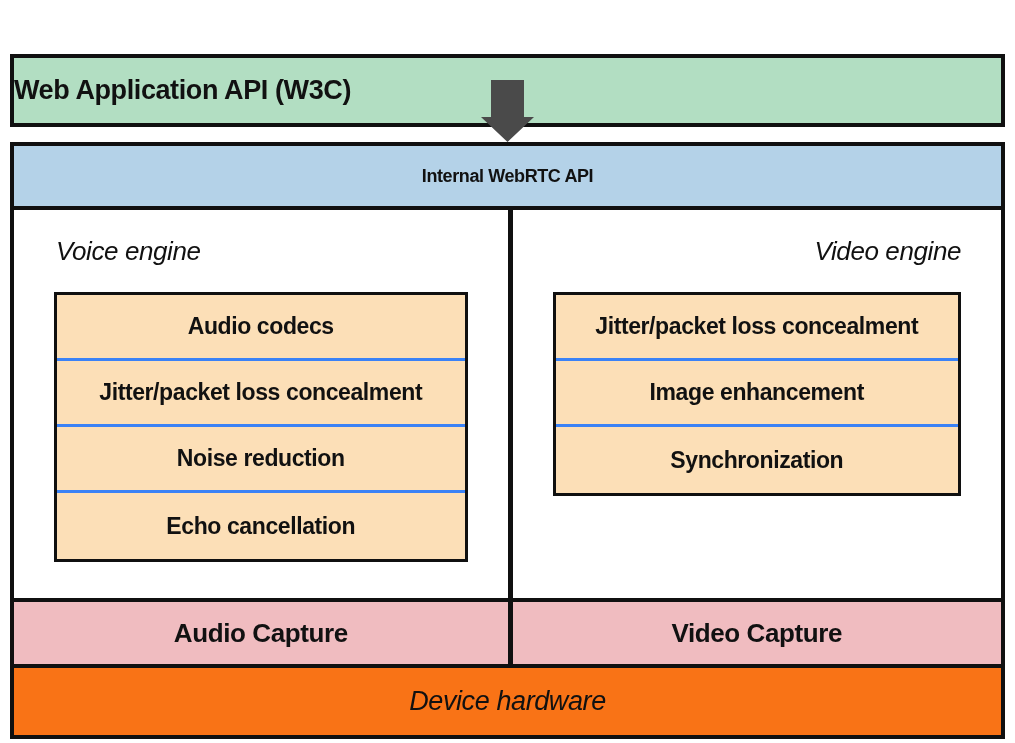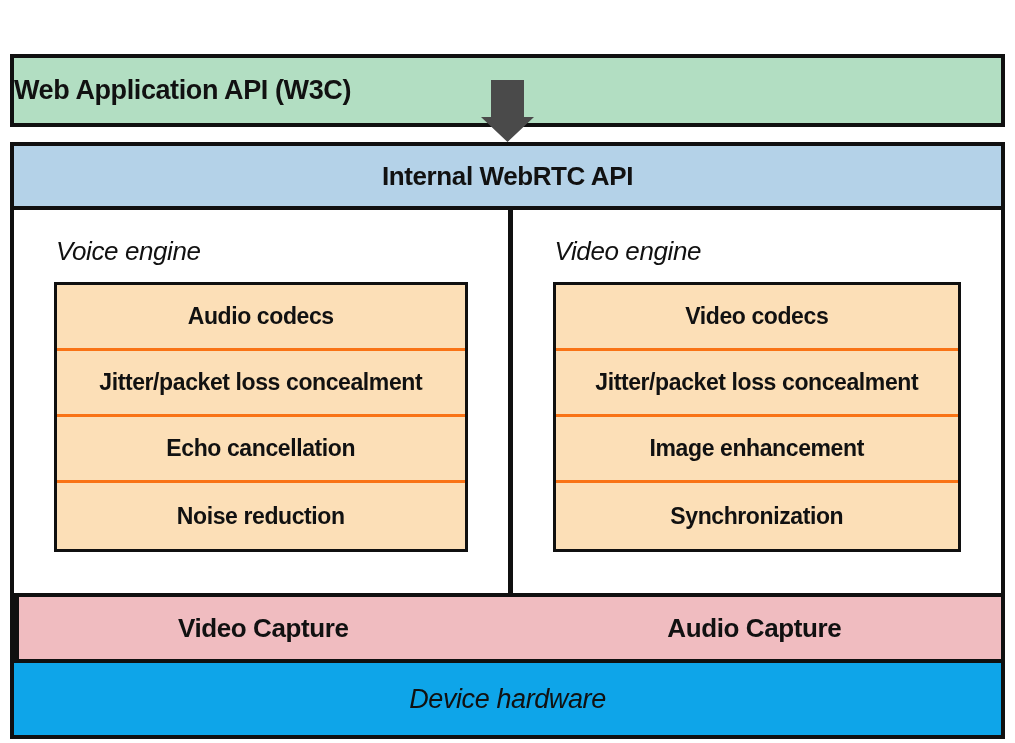--- a/index.html
+++ b/index.html
@@ -27,48 +27,48 @@
   .stack {
     position: absolute; left: 10px; top: 142px; width: 995px; height: 597px;
     border: 4px solid #101010; background: #ffffff;
     display: flex; flex-direction: column;
   }
   .blue-bar {
     height: 64px; flex: 0 0 64px;
     background: #b4d2e8; border-bottom: 4px solid #101010;
     display: flex; align-items: center; justify-content: center;
   }
-  .blue-bar span { font-size: 26px; font-weight: 600; }
+  .blue-bar span { font-size: 18px; font-weight: 600; }
 
   .engines { flex: 1 1 auto; display: flex; }
   .engine { flex: 1 1 50%; padding: 26px 40px 0 40px; }
-  .engine.right { border-left: 5px solid #101010; }
-  .engine-title { font-size: 26px; font-style: italic; font-weight: 500; margin-bottom: 15px; padding-left: 2px; }
+  .engine.right { border-left: 5px solid #101010; text-align: right; }
+  .engine-title { font-size: 26px; font-style: italic; font-weight: 500; margin-bottom: 25px; padding-left: 2px; }
   .module-stack { border: 3px solid #101010; }
   .module {
-    height: 66px; background: #fcdfb7; border-bottom: 3px solid #f97316;
+    height: 66px; background: #fcdfb7; border-bottom: 3px solid #3b82f6;
     display: flex; align-items: center; justify-content: center;
     font-size: 23px; font-weight: 700;
   }
   .module:last-child { border-bottom: none; }
 
   .capture-row {
     flex: 0 0 70px; height: 70px;
     border-top: 4px solid #101010; border-bottom: 4px solid #101010;
     display: flex;
   }
   .capture-cell {
     flex: 1 1 50%; background: #f0bcc0;
     display: flex; align-items: center; justify-content: center;
     font-size: 26px; font-weight: 700;
   }
   .capture-cell.right { border-left: 5px solid #101010; }
 
   .hardware {
-    flex: 1 1 auto; background: #0ea5e9;
+    flex: 1 1 auto; background: #f97316;
     display: flex; align-items: center; justify-content: center;
     font-size: 27px; font-style: italic; font-weight: 500;
   }
 
   
   .watermark {
     position: absolute; right: 6px; bottom: 12px;
     font-size: 15px; letter-spacing: 0.2px;
     color: rgba(255, 255, 255, 0.65);
   }
@@ -94,40 +94,39 @@
       <span>Internal WebRTC API</span>
     </div>
 
     <div class="engines">
 
       <div class="engine left">
         <div class="engine-title">Voice engine</div>
         <div class="module-stack">
           <div class="module">Audio codecs</div>
           <div class="module">Jitter/packet loss concealment</div>
+          <div class="module">Noise reduction</div>
           <div class="module">Echo cancellation</div>
-          <div class="module">Noise reduction</div>
         </div>
       </div>
 
       <div class="engine right">
         <div class="engine-title">Video engine</div>
         <div class="module-stack">
-          <div class="module">Video codecs</div>
           <div class="module">Jitter/packet loss concealment</div>
           <div class="module">Image enhancement</div>
           <div class="module">Synchronization</div>
         </div>
       </div>
 
     </div>
 
     <div class="capture-row">
+      <div class="capture-cell left">Audio Capture</div>
       <div class="capture-cell right">Video Capture</div>
-      <div class="capture-cell left">Audio Capture</div>
     </div>
 
     <div class="hardware">Device hardware</div>
 
   </div>
 
 
 </div>
 
 </body></html>

